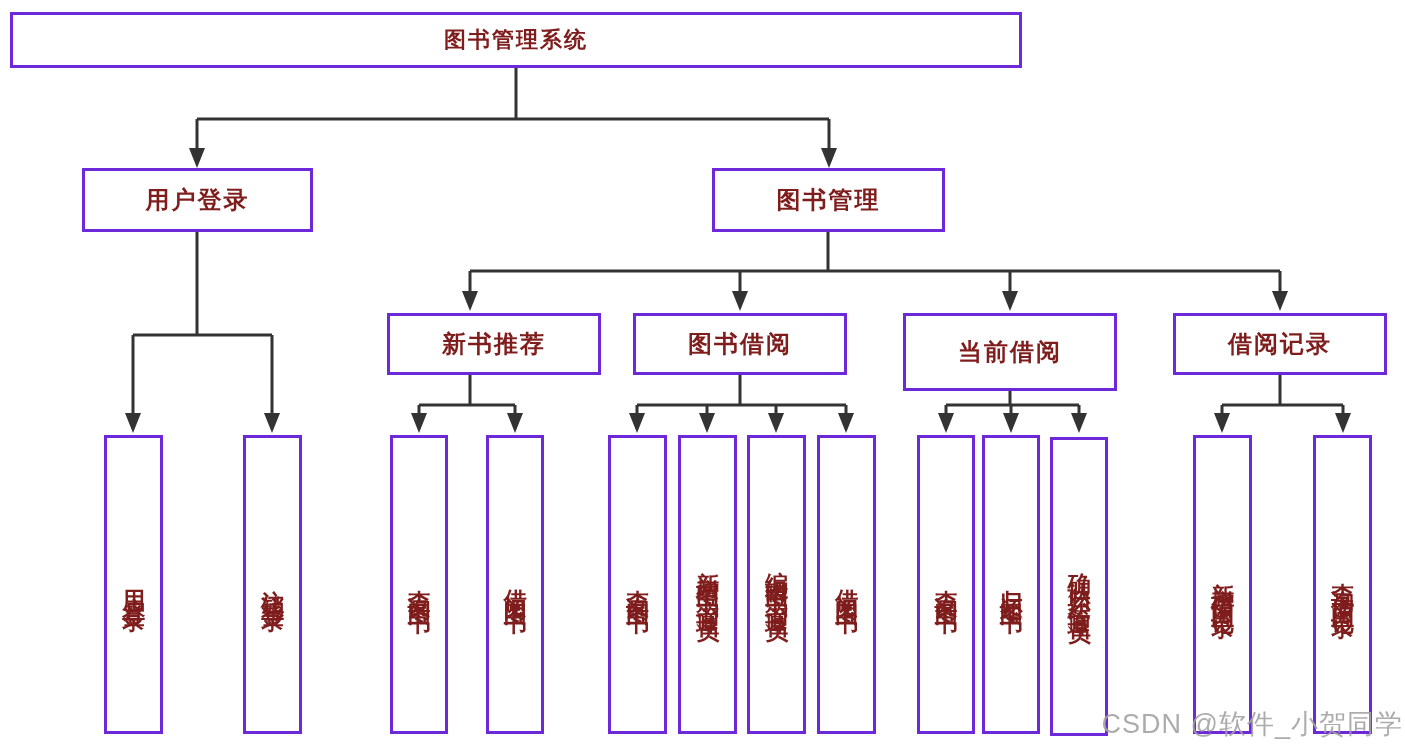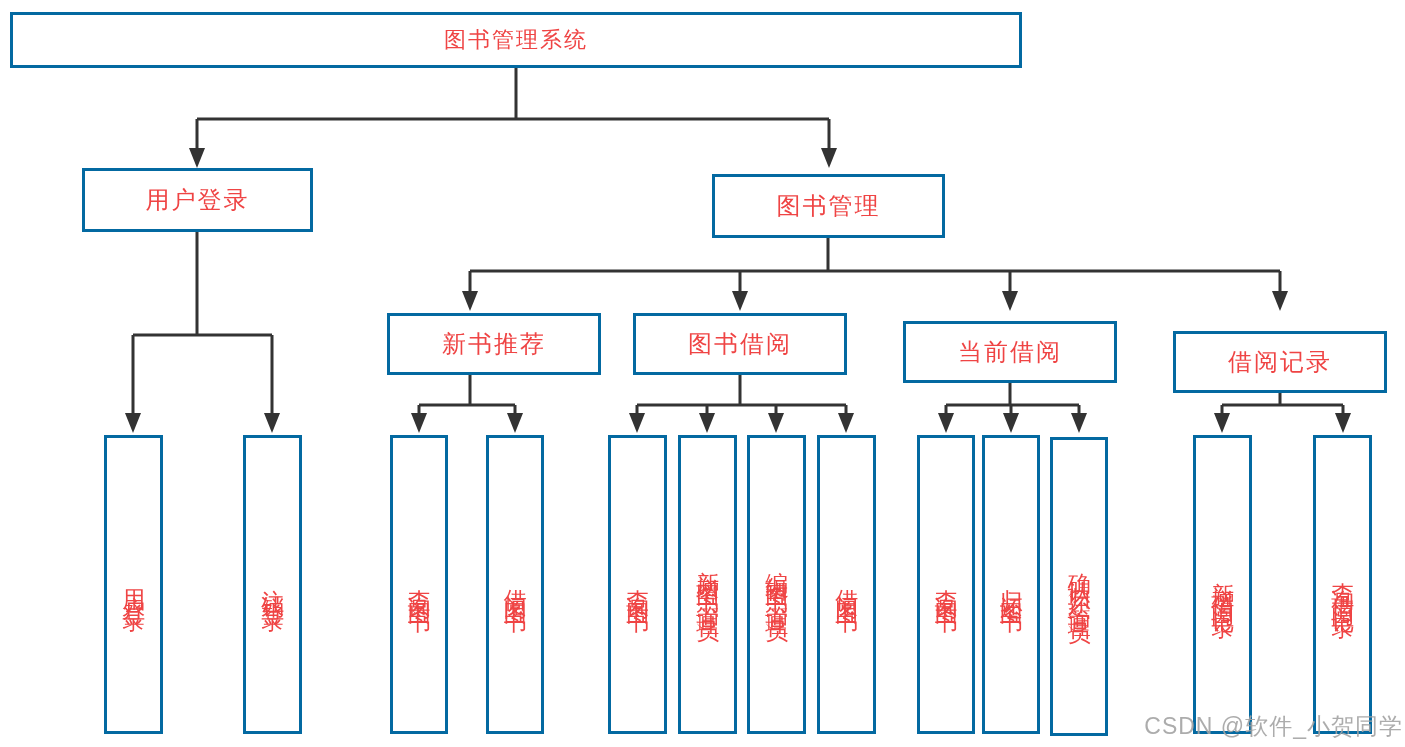--- a/index.html
+++ b/index.html
@@ -15,42 +15,43 @@
     position: absolute;
     left: 0; top: 0;
     width: 1405px; height: 747px;
     z-index: 1;
   }
   .wires path { stroke: #333333; stroke-width: 3; fill: none; }
   .wires polygon { fill: #333333; stroke: none; }
   .node {
     position: absolute;
     box-sizing: border-box;
-    border: 3px solid #0369a1;
+    border: 3px solid #6d28d9;
     background: #ffffff;
     display: flex;
     align-items: center;
     justify-content: center;
-    color: #ef4444;
+    color: #7f1d1d;
     z-index: 2;
+    font-weight: bold;
   }
   .root-node { font-size: 22px; letter-spacing: 2px; }
   .h-node { font-size: 24px; letter-spacing: 2px; }
   .v-node {
     writing-mode: vertical-rl;
     text-orientation: mixed;
     font-size: 23px;
     letter-spacing: 7px;
     line-height: 1.1;
   }
   .watermark {
     position: absolute;
     right: 2px;
     bottom: 5px;
-    font-size: 23px;
+    font-size: 27px;
     color: rgba(163, 163, 163, 0.9);
     letter-spacing: 1px;
     z-index: 3;
     white-space: nowrap;
   }
 </style>
 </head>
 <body>
 
 <div class="canvas">
@@ -94,26 +95,26 @@
     <g>
       <path d="M1280,375 V405 M1222,405 H1343 M1222,405 V415 M1343,405 V415"></path>
       <polygon points="1214,413 1230,413 1222,433"></polygon>
       <polygon points="1335,413 1351,413 1343,433"></polygon>
     </g>
   </svg>
 
   <div class="node root-node" style="left:10px; top:12px; width:1012px; height:56px;">图书管理系统</div>
 
   <div class="node h-node" style="left:82px; top:168px; width:231px; height:64px;">用户登录</div>
-  <div class="node h-node" style="left:712px; top:168px; width:233px; height:64px;margin-top:6px;">图书管理</div>
+  <div class="node h-node" style="left:712px; top:168px; width:233px; height:64px;">图书管理</div>
 
   <div class="node h-node" style="left:363px; top:313px; width:214px; height:62px;margin-left:24px;">新书推荐</div>
   <div class="node h-node" style="left:633px; top:313px; width:214px; height:62px;text-align:center;">图书借阅</div>
-  <div class="node h-node" style="left:903px; top:313px; width:214px; height:62px;margin-top:8px;">当前借阅</div>
-  <div class="node h-node" style="left:1173px; top:313px; width:214px; height:62px;margin-top:18px;">借阅记录</div>
+  <div class="node h-node" style="left:903px; top:313px; width:214px; height:78px;">当前借阅</div>
+  <div class="node h-node" style="left:1173px; top:313px; width:214px; height:62px;">借阅记录</div>
 
   <div class="node v-node" style="left:104px; top:435px; width:59px; height:299px;">用户登录</div>
   <div class="node v-node" style="left:243px; top:435px; width:59px; height:299px;">注销登录</div>
 
   <div class="node v-node" style="left:390px; top:435px; width:58px; height:299px;">查询图书</div>
   <div class="node v-node" style="left:486px; top:435px; width:58px; height:299px;">借阅图书</div>
 
   <div class="node v-node" style="left:608px; top:435px; width:59px; height:299px;">查询图书</div>
   <div class="node v-node" style="left:678px; top:435px; width:59px; height:299px;">新增图书（管理员）</div>
   <div class="node v-node" style="left:747px; top:435px; width:59px; height:299px;">编辑图书（管理员）</div>

